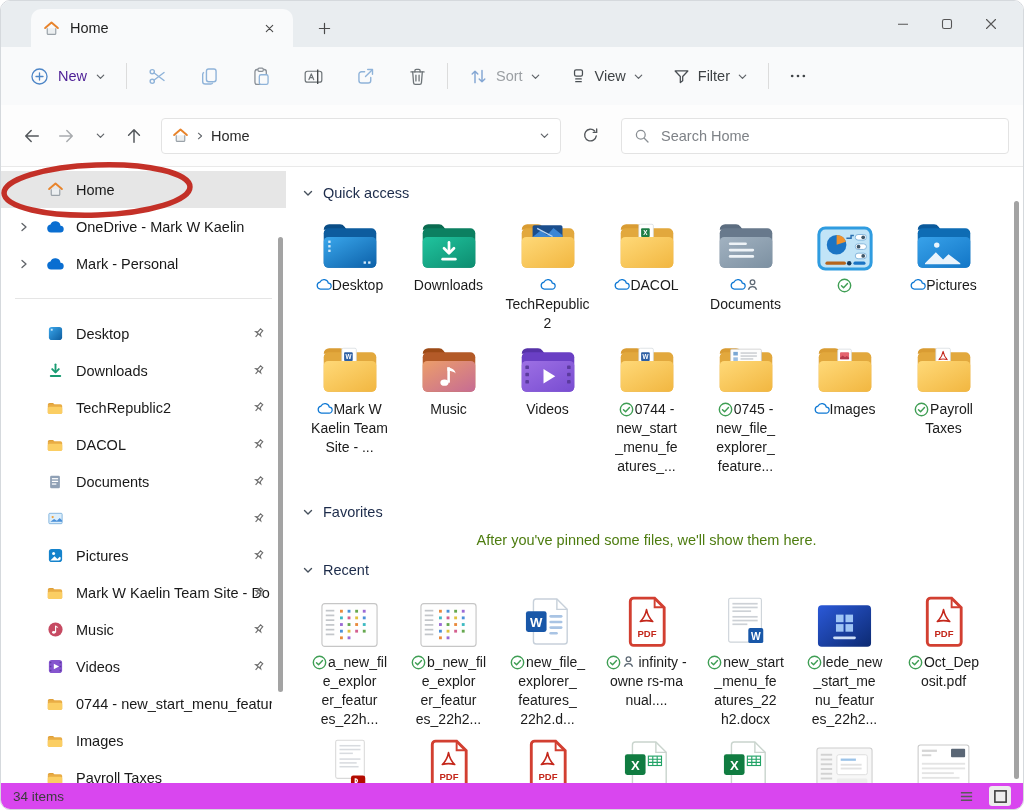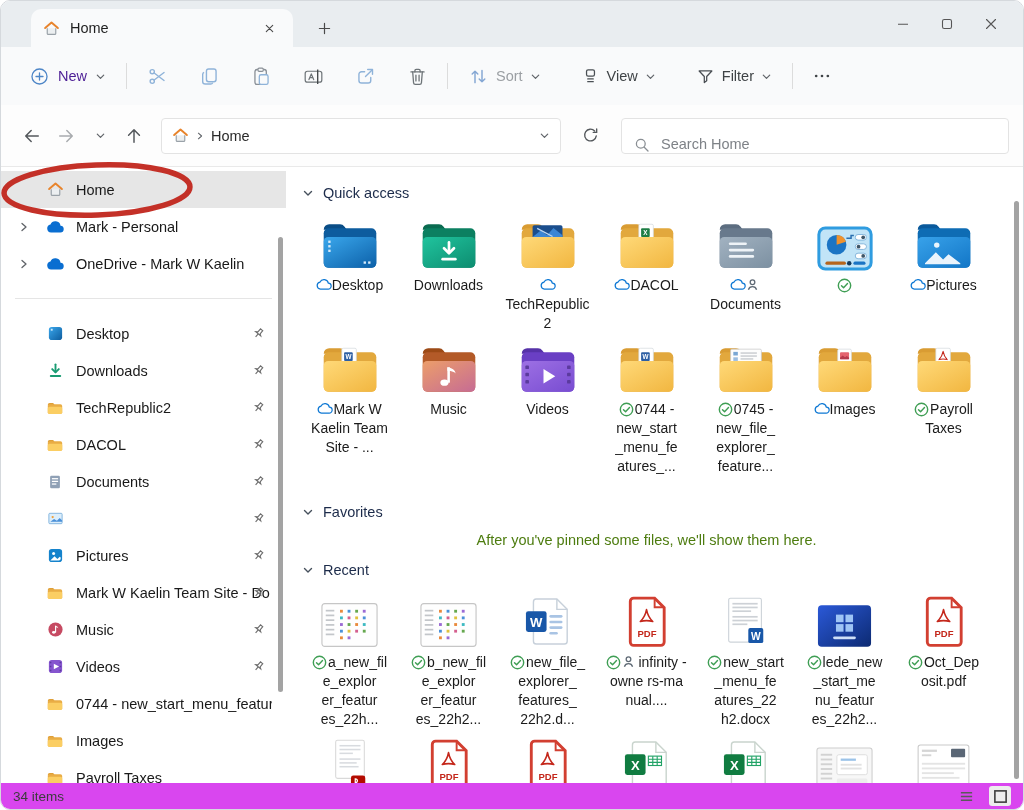--- a/index.html
+++ b/index.html
@@ -18,35 +18,35 @@
   .win-controls{position:absolute;right:10px;top:8px;display:flex;}
   .win-btn{width:44px;height:30px;display:flex;align-items:center;justify-content:center;}
 
   
   .toolbar{height:58px;background:#f9fafb;display:flex;align-items:center;padding-left:20px;flex:none;}
   .tb-new{display:flex;align-items:center;gap:8px;padding:6px 8px;border-radius:4px;}
   .tb-new-label{font-size:14.5px;color:#4c1d95;}
   .tb-divider{width:1px;height:26px;background:#dcdcdc;margin:0 12px;flex:none;}
   .tb-icons{display:flex;gap:16px;}
   .tb-iconbtn{width:36px;height:36px;display:flex;align-items:center;justify-content:center;border-radius:4px;}
-  .tb-drops{display:flex;gap:24px;}
+  .tb-drops{display:flex;gap:12px;}
   .tb-drop{display:flex;align-items:center;gap:7px;padding:6px 8px;border-radius:4px;font-size:14.5px;color:#3f4346;}
   .tb-drop.muted .tb-drop-label{color:#9b9fa3;}
   .tb-more{width:34px;height:34px;display:flex;align-items:center;justify-content:center;}
 
   
   .navrow{height:62px;background:#fdfdfd;border-bottom:1px solid #e9e9e9;display:flex;align-items:center;padding:0 14px;flex:none;}
   .nav-btn{width:34px;height:34px;display:flex;align-items:center;justify-content:center;border-radius:4px;flex:none;}
   .breadcrumb-box{width:400px;height:36px;margin-left:10px;background:#fff;border:1px solid #e3e3e3;border-radius:4px;
     display:flex;align-items:center;padding:0 10px;gap:7px;}
   .crumb-label{font-size:14.5px;color:#2a2a2a;}
   .crumb-chev{margin-left:auto;}
   .refresh-btn{width:34px;height:34px;margin-left:12px;display:flex;align-items:center;justify-content:center;}
   .search-box{margin-left:auto;width:388px;height:36px;background:#fff;border:1px solid #e3e3e3;border-radius:4px;
-    display:flex;align-items:flex-end;gap:9px;padding:0 12px;}
+    display:flex;align-items:center;gap:9px;padding:0 12px;}
   .search-box input{flex:1;border:none;outline:none;background:transparent;font:14.5px "Liberation Sans",sans-serif;color:#333;}
   .search-box input::placeholder{color:#7e8287;}
 
   
   .body{flex:1;display:flex;position:relative;overflow:hidden;background:#fff;}
 
   
   .sidebar{width:285px;flex:none;padding-top:4px;position:relative;overflow:hidden;}
   .sb-item{height:37px;display:flex;align-items:center;padding-left:44px;position:relative;font-size:14.5px;color:#191919;}
   .sb-item.selected{background:#e6e6e6;}
@@ -308,34 +308,34 @@
           <span class="sb-expander">
             <svg viewBox="0 0 12 12" width="12" height="12">
               <path d="M4 2.5 L8 6 L4 9.5" fill="none" stroke="#5f6368" stroke-width="1.3" stroke-linecap="round" stroke-linejoin="round"></path>
             </svg>
           </span>
           <span class="sb-ic">
             <svg viewBox="0 0 20 14" width="19" height="14">
               <path d="M5.3 12.8 a4.3 4.3 0 0 1-.6-8.5 5.6 5.6 0 0 1 10.6 1.3 3.6 3.6 0 0 1-.5 7.2z" fill="#0a6ed1"></path>
             </svg>
           </span>
-          <span class="sb-label">Mark - Personal</span>
+          <span class="sb-label">OneDrive - Mark W Kaelin</span>
         </div>
         <div class="sb-item">
           <span class="sb-expander">
             <svg viewBox="0 0 12 12" width="12" height="12">
               <path d="M4 2.5 L8 6 L4 9.5" fill="none" stroke="#5f6368" stroke-width="1.3" stroke-linecap="round" stroke-linejoin="round"></path>
             </svg>
           </span>
           <span class="sb-ic">
             <svg viewBox="0 0 20 14" width="19" height="14">
               <path d="M5.3 12.8 a4.3 4.3 0 0 1-.6-8.5 5.6 5.6 0 0 1 10.6 1.3 3.6 3.6 0 0 1-.5 7.2z" fill="#0a6ed1"></path>
             </svg>
           </span>
-          <span class="sb-label">OneDrive - Mark W Kaelin</span>
+          <span class="sb-label">Mark - Personal</span>
         </div>
         <div class="sb-divider"></div>
         <div class="sb-item">
           <span class="sb-ic">
             <svg viewBox="0 0 18 18" width="17" height="17">
               <defs>
                 <linearGradient id="dk1" x1="0" y1="0" x2="1" y2="1">
                   <stop offset="0" stop-color="#3aa7ec"></stop>
                   <stop offset="1" stop-color="#0d5c9e"></stop>
                 </linearGradient>

